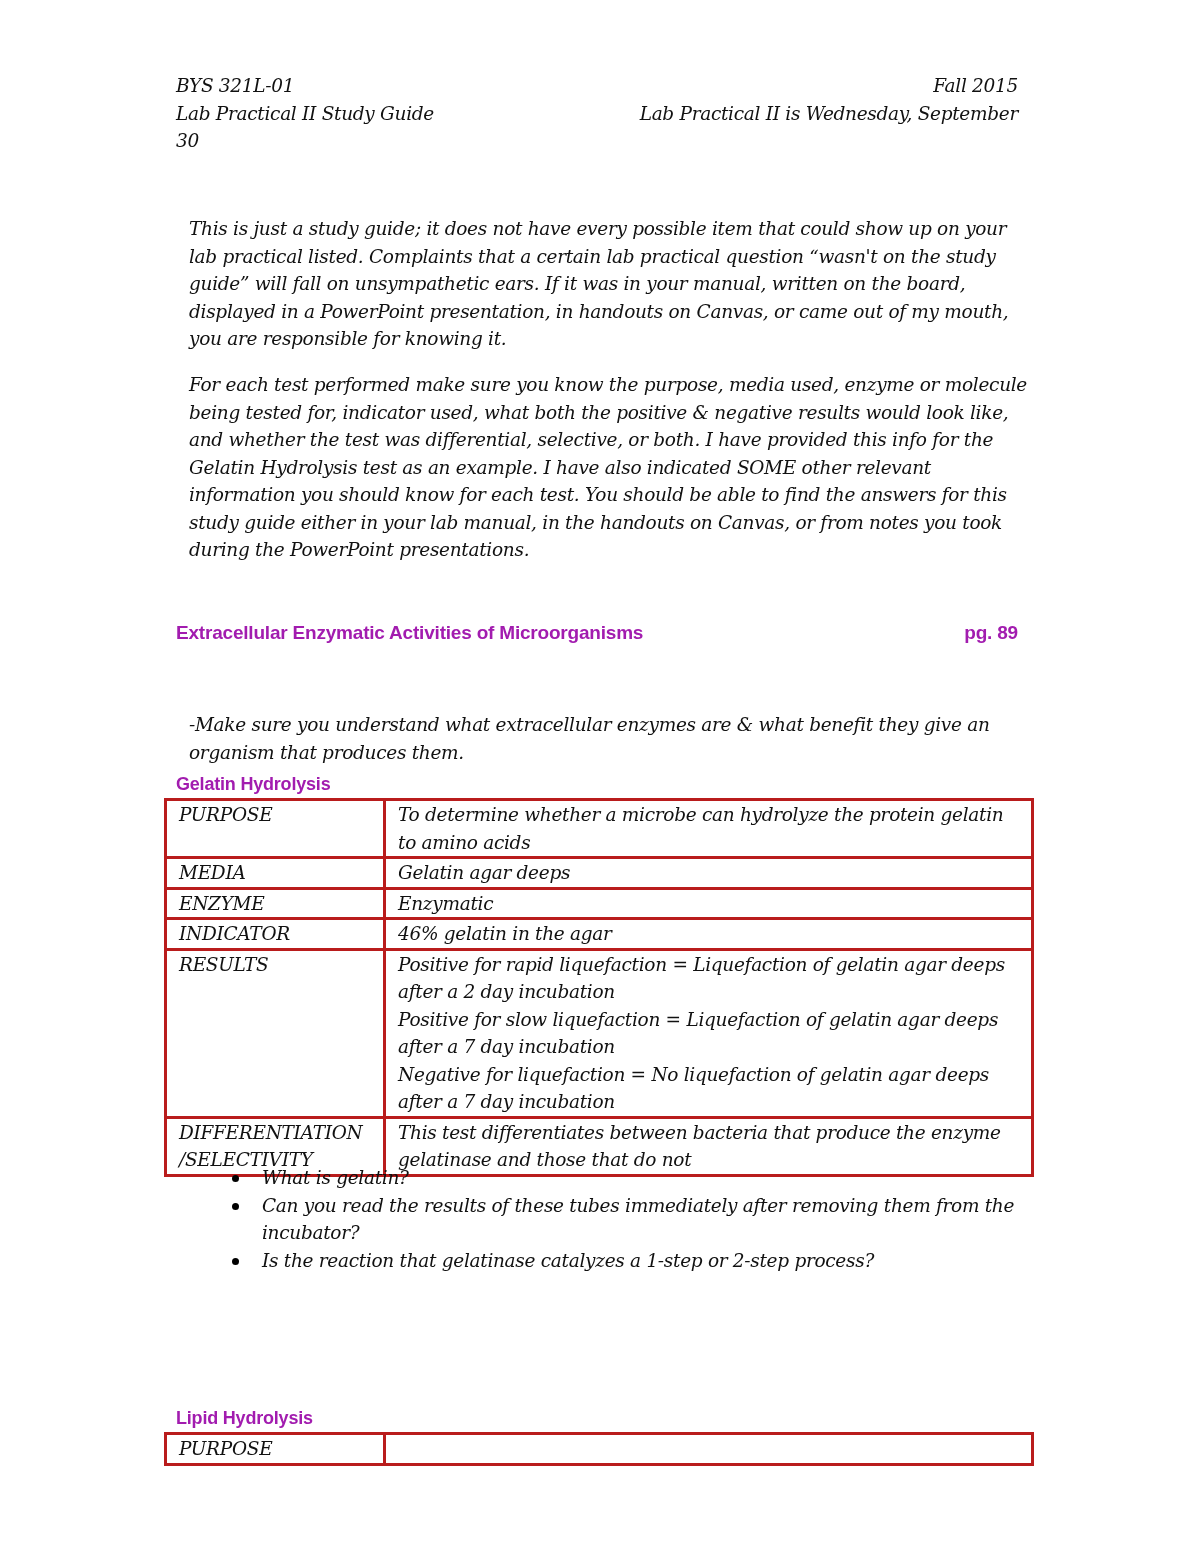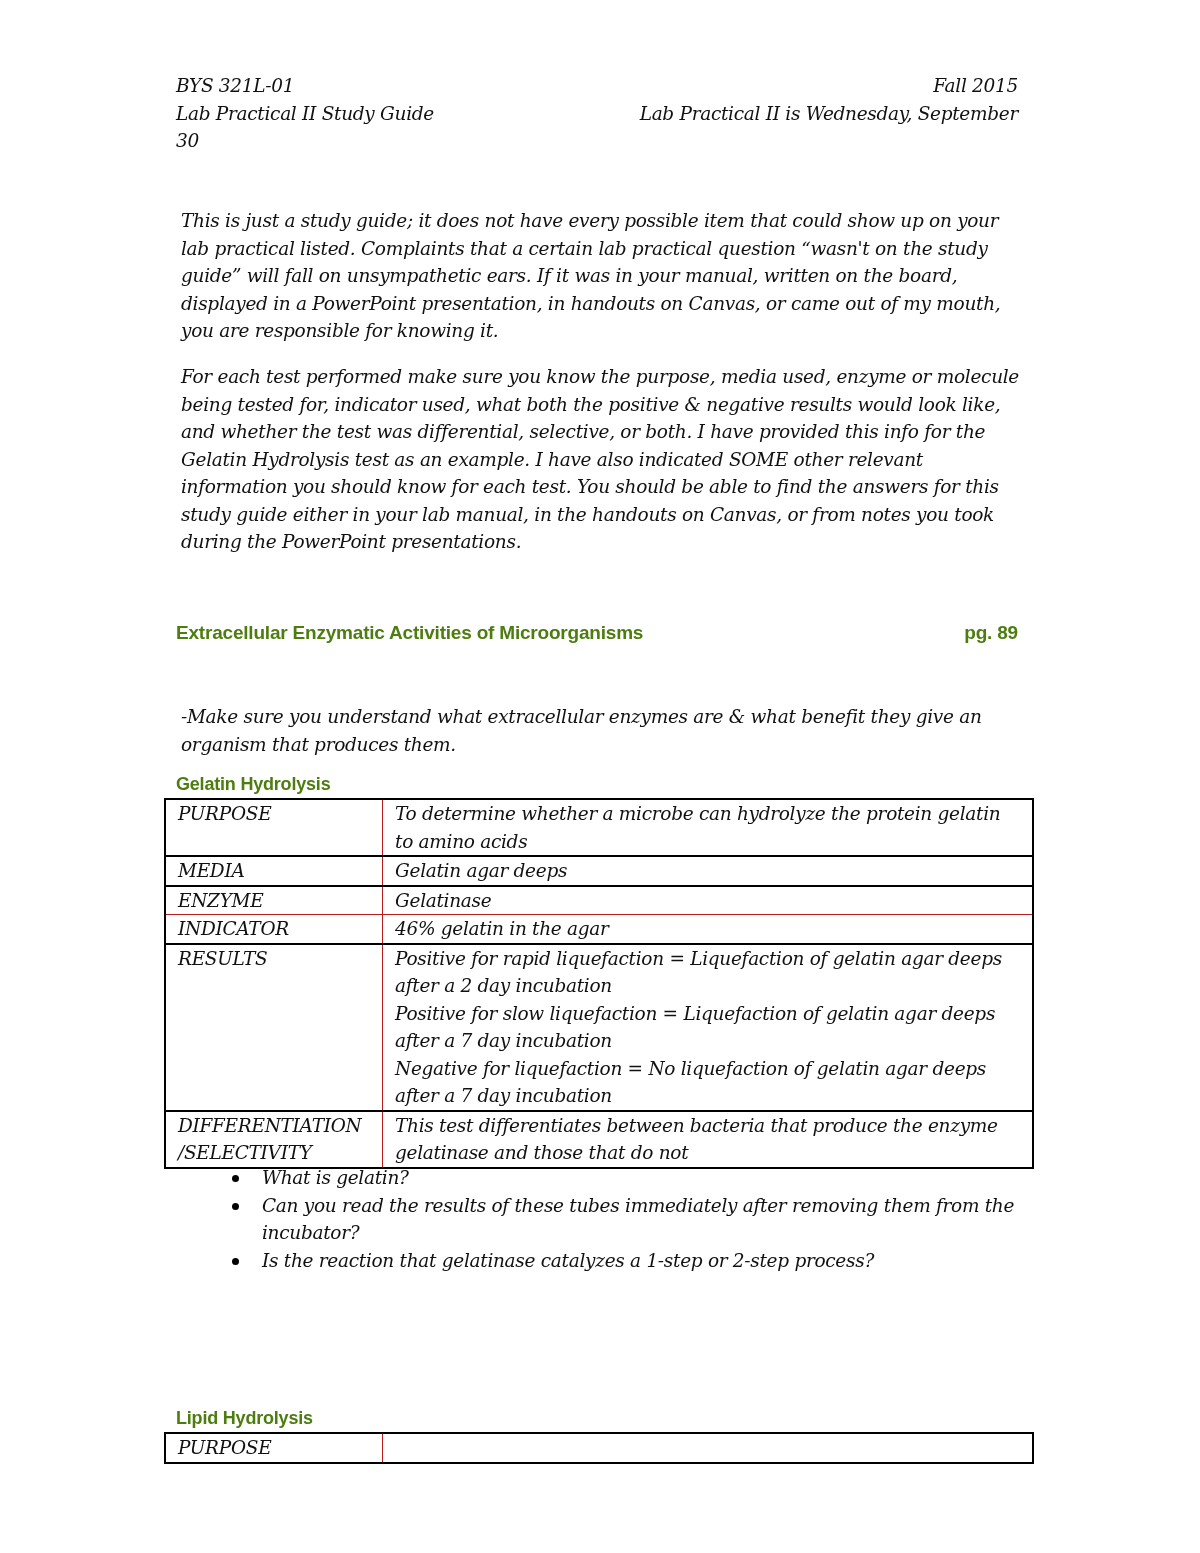--- a/index.html
+++ b/index.html
@@ -1,27 +1,27 @@
 <!DOCTYPE html>
 <html><head>
 <meta charset="utf-8">
 <style>
   html, body { margin: 0; padding: 0; background: #ffffff; }
   body { width: 1200px; height: 1553px; position: relative; overflow: hidden;
          font-family: "DejaVu Serif", "Liberation Serif", serif; color: #111; }
   .page { position: absolute; left: 176px; top: 72px; width: 842px; }
   .it { font-style: italic; font-size: 18.5px; line-height: 27.5px; letter-spacing: -0.3px; }
   .hdr-row { display: flex; justify-content: space-between; }
-  .para { margin: 5px; }
+  .para { margin: 13px; }
   .heading { font-family: "Liberation Sans", "DejaVu Sans", sans-serif; font-weight: bold;
-             color: #4d7c0f; font-size: 19px; letter-spacing: -0.2px; }
+             color: #a21caf; font-size: 19px; letter-spacing: -0.2px; }
   .h1row { position: absolute; left: 176px; top: 622px; width: 842px; display: flex; justify-content: space-between; }
   .sub { position: absolute; left: 176px; font-size: 18px; }
   table { border-collapse: collapse; position: absolute; left: 164px; width: 870px; }
-  td { border: 1px solid #b91c1c; padding: 0 12px; vertical-align: top; }
+  td { border: 3px solid #b91c1c; padding: 0 12px; vertical-align: top; }
   table.tbl { border: 2px solid #000; }
   table.tbl tr.thick td { border-bottom: 2px solid #000; }
   td.lab { width: 192px; }
   ul.bul { position: absolute; left: 228px; top: 1164px; width: 806px; margin: 0; padding-left: 34px; }
   ul.bul li { list-style: none; position: relative; }
   ul.bul li::before { content: ""; position: absolute; left: -30px; top: 11px; width: 7px; height: 7px;
                       background: #000; border-radius: 50%; }
 </style>
 </head>
 <body>
@@ -55,21 +55,21 @@
       <tr class="thick">
     <td class="lab">PURPOSE</td>
     <td>To determine whether a microbe can hydrolyze the protein gelatin to amino acids</td>
   </tr>
   <tr class="thick">
     <td class="lab">MEDIA</td>
     <td>Gelatin agar deeps</td>
   </tr>
   <tr>
     <td class="lab">ENZYME</td>
-    <td>Gelatinase</td>
+    <td>Enzymatic</td>
   </tr>
   <tr class="thick">
     <td class="lab">INDICATOR</td>
     <td>46% gelatin in the agar</td>
   </tr>
   <tr class="thick">
     <td class="lab">RESULTS</td>
     <td>
       <div>Positive for rapid liquefaction = Liquefaction of gelatin agar deeps after a 2 day incubation</div>
       <div>Positive for slow liquefaction = Liquefaction of gelatin agar deeps after a 7 day incubation</div>

